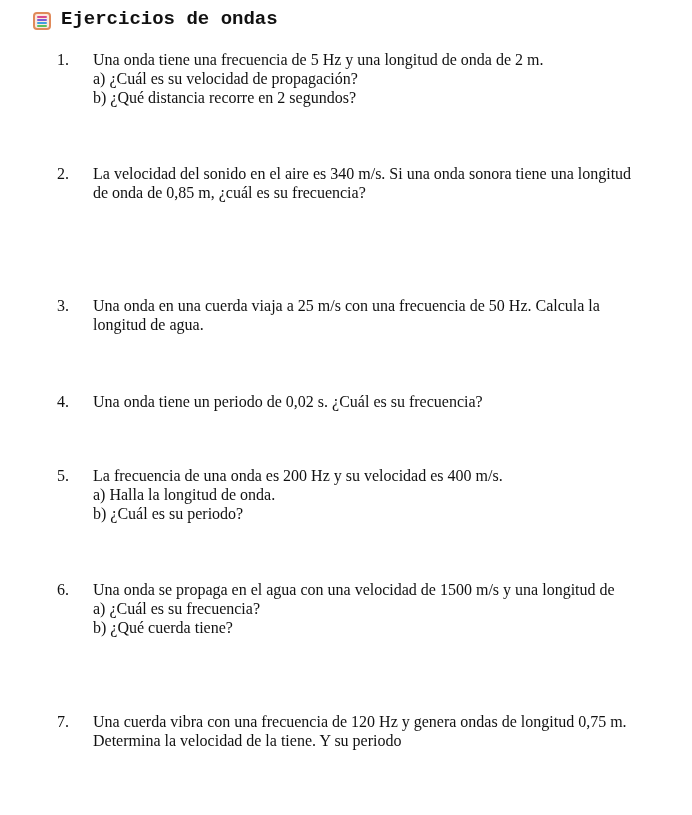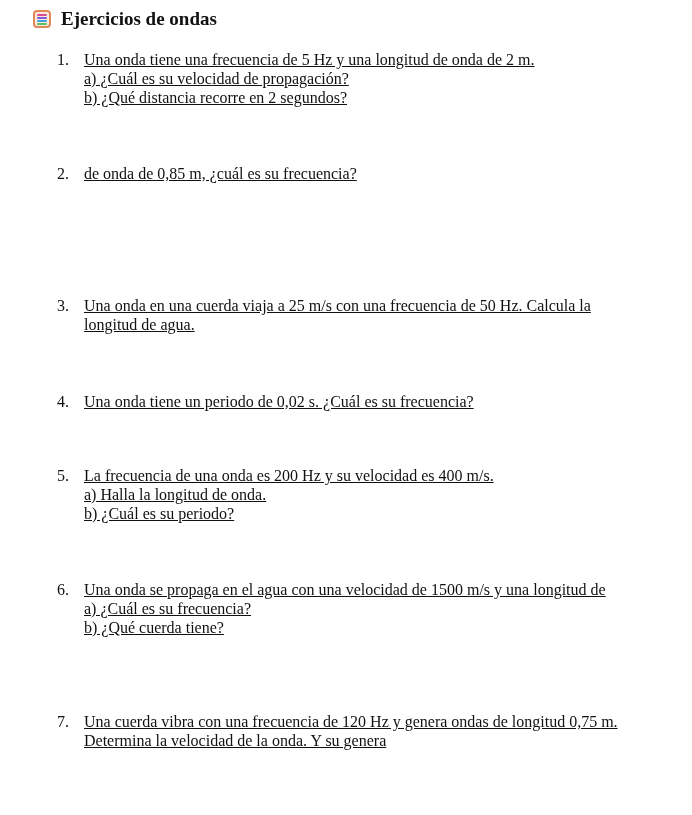--- a/index.html
+++ b/index.html
@@ -1,25 +1,25 @@
 <!DOCTYPE html>
 <html><head>
 <meta charset="utf-8">
 <style>
   html, body { margin:0; padding:0; background:#ffffff; }
   body { width:692px; height:815px; position:relative; overflow:hidden;
          font-family:"Liberation Serif", "DejaVu Serif", serif; color:#111; }
-  .title-row { position:absolute; left:33px; top:8px; height:22px; display:flex; align-items:center; }
+  .title-row { position:absolute; left:33px; top:8px; height:22px; display:flex; align-items:flex-end;font-family:Liberation Mono, monospace; }
   .doc-icon { width:18px; height:18px; border:2px solid #e08a5a; border-radius:4px; box-sizing:border-box;
               background:#fbe9e0; display:flex; flex-direction:column; justify-content:center; padding:1px 2px; gap:1px; }
   .doc-icon span { display:block; height:2px; border-radius:1px; }
   .title { margin-left:10px; font-weight:bold; font-size:19px; }
   .q { position:absolute; left:57px; font-size:16px; line-height:19px; }
   .q .num { position:absolute; left:0; top:0; width:24px; }
-  .q .lines { margin-left:27px;text-decoration:underline; }
+  .q .lines { margin-left:36px; }
   .q .line { white-space:nowrap; }
 </style>
 </head>
 <body>
 
 <div class="title-row">
   <div class="doc-icon">
     <span style="background:#d94a8c"></span>
     <span style="background:#7b5cd6"></span>
     <span style="background:#3fa0e0"></span>
@@ -33,20 +33,21 @@
       <div class="num">1.</div>
       <div class="lines">
         <div class="line">Una onda tiene una frecuencia de 5 Hz y una longitud de onda de 2 m.</div>
         <div class="line">a) ¿Cuál es su velocidad de propagación?</div>
         <div class="line">b) ¿Qué distancia recorre en 2 segundos?</div>
       </div>
     </div>
     <div class="q" style="top: 164px;">
       <div class="num">2.</div>
       <div class="lines">
+        <div class="line">La velocidad del sonido en el aire es 340 m/s. Si una onda sonora tiene una longitud</div>
         <div class="line">de onda de 0,85 m, ¿cuál es su frecuencia?</div>
       </div>
     </div>
     <div class="q" style="top: 296px;">
       <div class="num">3.</div>
       <div class="lines">
         <div class="line">Una onda en una cuerda viaja a 25 m/s con una frecuencia de 50 Hz. Calcula la</div>
         <div class="line">longitud de agua.</div>
       </div>
     </div>
@@ -69,16 +70,16 @@
       <div class="lines">
         <div class="line">Una onda se propaga en el agua con una velocidad de 1500 m/s y una longitud de</div>
         <div class="line">a) ¿Cuál es su frecuencia?</div>
         <div class="line">b) ¿Qué cuerda tiene?</div>
       </div>
     </div>
     <div class="q" style="top: 712px;">
       <div class="num">7.</div>
       <div class="lines">
         <div class="line">Una cuerda vibra con una frecuencia de 120 Hz y genera ondas de longitud 0,75 m.</div>
-        <div class="line">Determina la velocidad de la onda. Y su genera</div>
+        <div class="line">Determina la velocidad de la tiene. Y su periodo</div>
       </div>
     </div>
   </div>
 
 </body></html>

